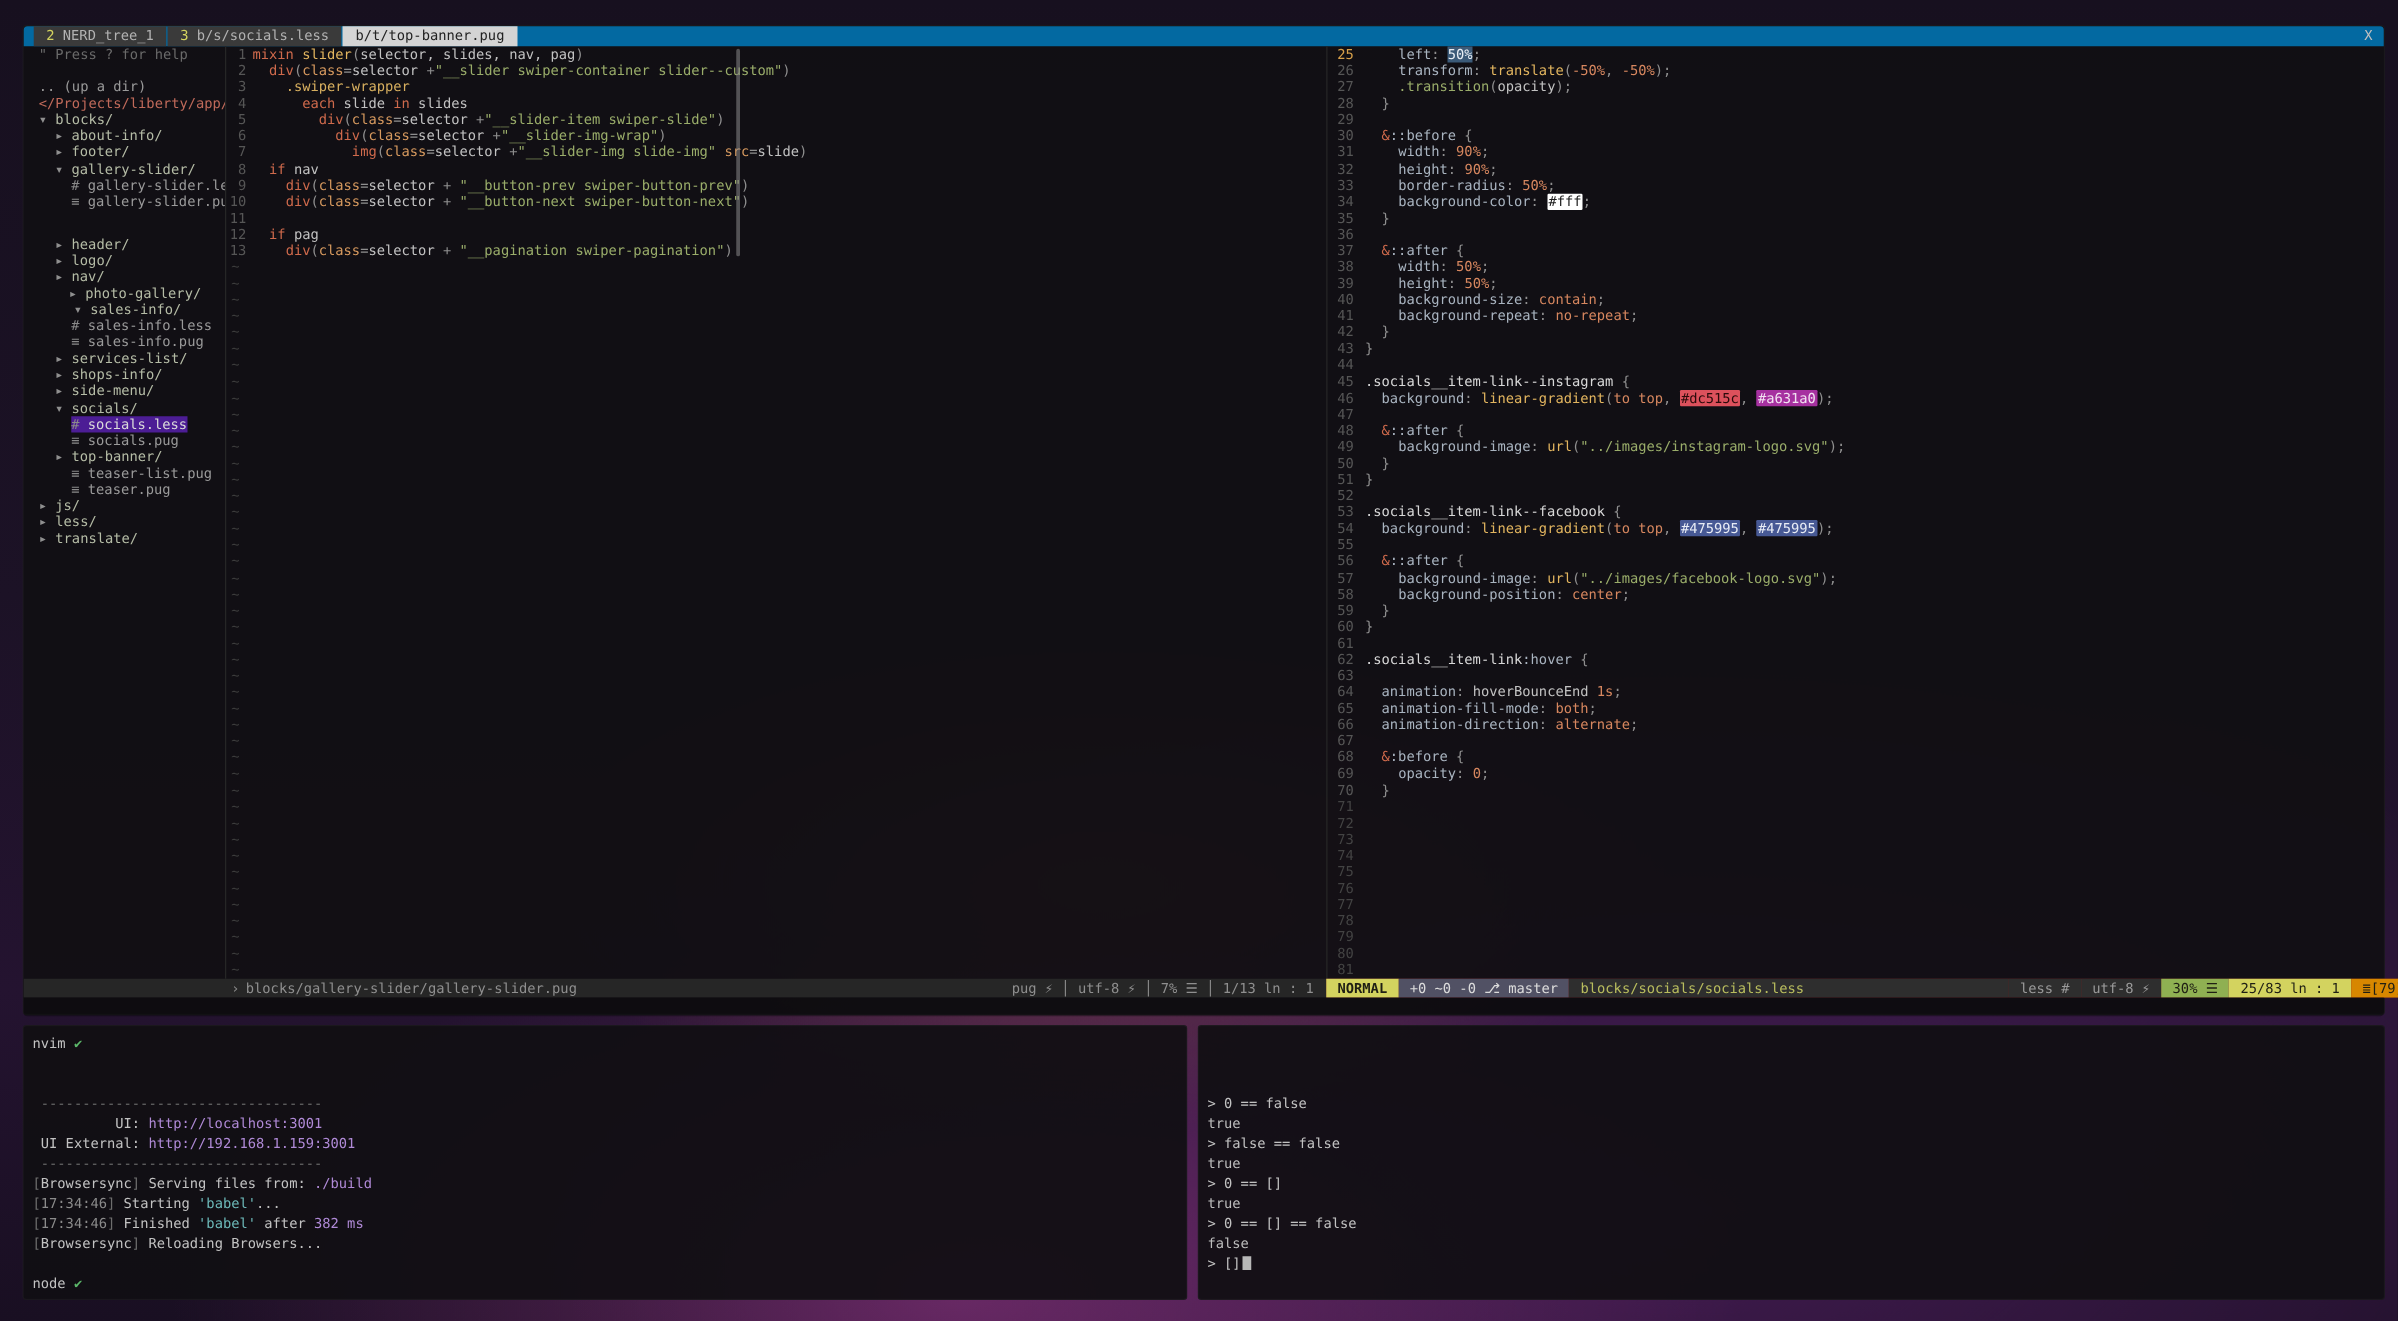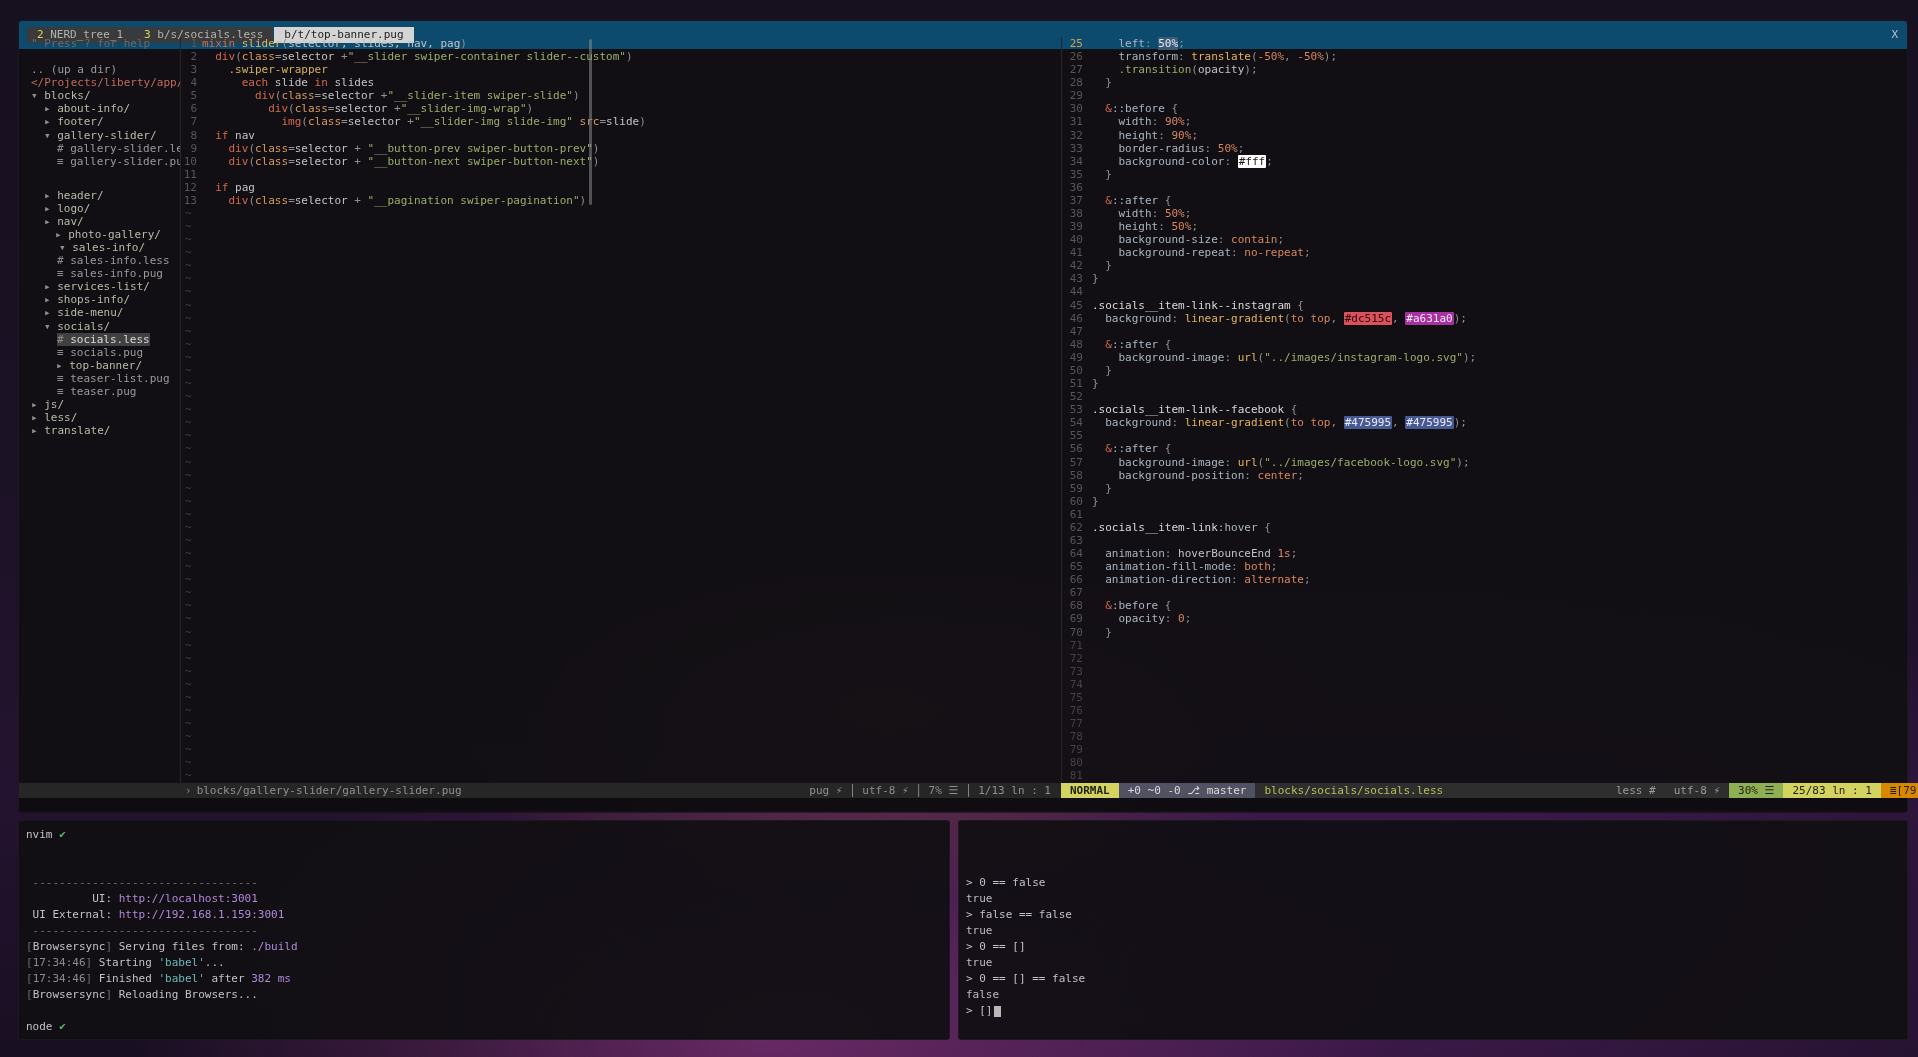--- a/index.html
+++ b/index.html
@@ -11,21 +11,21 @@
       radial-gradient(900px 420px at 40% 98%, rgba(168,62,150,.50), rgba(168,62,150,0) 70%),
       radial-gradient(1200px 600px at 70% 92%, rgba(110,40,130,.45), rgba(110,40,130,0) 75%),
       linear-gradient(180deg,#17101f 0%,#1c1226 45%,#241330 75%,#190f22 100%);
   }
   .win{position:absolute;background:rgba(17,15,19,.94);border-radius:3px;border:1px solid rgba(255,255,255,.04)}
   .win-nvim{left:18px;top:20px;width:1890px;height:792px}
   .win-bl{left:18px;top:820px;width:932px;height:220px;padding:6px 7px}
   .win-br{left:958px;top:820px;width:950px;height:220px;padding:6px 7px}
 
   
-  .tabline{height:28px;background:#0c4a6e;display:flex;align-items:center;font-size:11px;padding-left:8px;border-radius:3px 3px 0 0}
+  .tabline{height:16px;background:#0369a1;display:flex;align-items:flex-start;font-size:11px;padding-left:8px;border-radius:3px 3px 0 0}
   .tab{padding:0 10px;line-height:16px;background:#3a3a3a;color:#b2b2b2;margin-right:1px;white-space:pre}
   .tab .tabnum{color:#d3d35f}
   .tab.sel{background:#d4d4d4;color:#222}
   .tabclose{margin-left:auto;padding:0 9px;line-height:16px;color:#c0c0c0}
 
   
   .pane{position:absolute;top:16px;height:746px;overflow:hidden}
   .pane.tree{left:0;width:161px}
   .pane.pug{left:161px;width:881px;border-left:1px solid #262626}
   .pane.less{left:1042px;width:848px;border-left:1px solid #262626}
@@ -33,21 +33,21 @@
   
   .nrow{height:13.09px;line-height:13.09px;font-size:11px;white-space:pre;color:#9a9a9a}
   .nrow .arrow{color:#8f8f8f}
   .nrow .ficon{color:#8a8a8a}
   .k-help{color:#6a6a6a}
   .k-updir{color:#9a9a9a}
   .k-root .lbl{color:#c06a5a}
   .k-dir .lbl{color:#b5bca6}
   .k-file .lbl{color:#9a9a9a}
   .tinner{display:inline-block}
-  .tinner.tsel{background:#404040}
+  .tinner.tsel{background:#4c1d95}
   .tinner.tsel .lbl{color:#dadada}
 
   
   .eline{display:flex;height:13.09px;line-height:13.09px;font-size:11px;white-space:pre}
   .eline .gut{flex:none;text-align:right;color:#565656}
   .pane.pug .gut{width:21px;padding-right:5px}
   .pane.less .gut{width:30px;padding-right:9px}
   .gut.cur{color:#d7a04a}
   .gut.dim{color:#434343}
   .eline .code{white-space:pre}
@@ -123,21 +123,21 @@
         <div class="nrow k-dir" style="padding-left: 25px; margin-left: 11px;"><span class="tinner"><span class="arrow">▸ </span><span class="lbl">photo-gallery/</span></span></div>
         <div class="nrow k-dir" style="padding-left: 25px; margin-left: 15px;"><span class="tinner"><span class="arrow">▾ </span><span class="lbl">sales-info/</span></span></div>
         <div class="nrow k-file" style="padding-left: 38px;"><span class="tinner"><span class="ficon"># </span><span class="lbl">sales-info.less</span></span></div>
         <div class="nrow k-file" style="padding-left: 38px;"><span class="tinner"><span class="ficon">≡ </span><span class="lbl">sales-info.pug</span></span></div>
         <div class="nrow k-dir" style="padding-left: 25px;"><span class="tinner"><span class="arrow">▸ </span><span class="lbl">services-list/</span></span></div>
         <div class="nrow k-dir" style="padding-left: 25px;"><span class="tinner"><span class="arrow">▸ </span><span class="lbl">shops-info/</span></span></div>
         <div class="nrow k-dir" style="padding-left: 25px;"><span class="tinner"><span class="arrow">▸ </span><span class="lbl">side-menu/</span></span></div>
         <div class="nrow k-dir" style="padding-left: 25px;"><span class="tinner"><span class="arrow">▾ </span><span class="lbl">socials/</span></span></div>
         <div class="nrow k-file" style="padding-left: 38px;"><span class="tinner tsel"><span class="ficon"># </span><span class="lbl">socials.less</span></span></div>
         <div class="nrow k-file" style="padding-left: 38px;"><span class="tinner"><span class="ficon">≡ </span><span class="lbl">socials.pug</span></span></div>
-        <div class="nrow k-dir" style="padding-left: 37px;"><span class="tinner"><span class="arrow">▸ </span><span class="lbl">top-banner/</span></span></div>
+        <div class="nrow k-dir" style="padding-left: 25px;"><span class="tinner"><span class="arrow">▸ </span><span class="lbl">top-banner/</span></span></div>
         <div class="nrow k-file" style="padding-left: 38px;"><span class="tinner"><span class="ficon">≡ </span><span class="lbl">teaser-list.pug</span></span></div>
         <div class="nrow k-file" style="padding-left: 38px;"><span class="tinner"><span class="ficon">≡ </span><span class="lbl">teaser.pug</span></span></div>
         <div class="nrow k-dir" style="padding-left: 12px;"><span class="tinner"><span class="arrow">▸ </span><span class="lbl">js/</span></span></div>
         <div class="nrow k-dir" style="padding-left: 12px;"><span class="tinner"><span class="arrow">▸ </span><span class="lbl">less/</span></span></div>
         <div class="nrow k-dir" style="padding-left: 12px;"><span class="tinner"><span class="arrow">▸ </span><span class="lbl">translate/</span></span></div>
       </div>
   </div>
 
   <div class="pane pug">
     <div>

